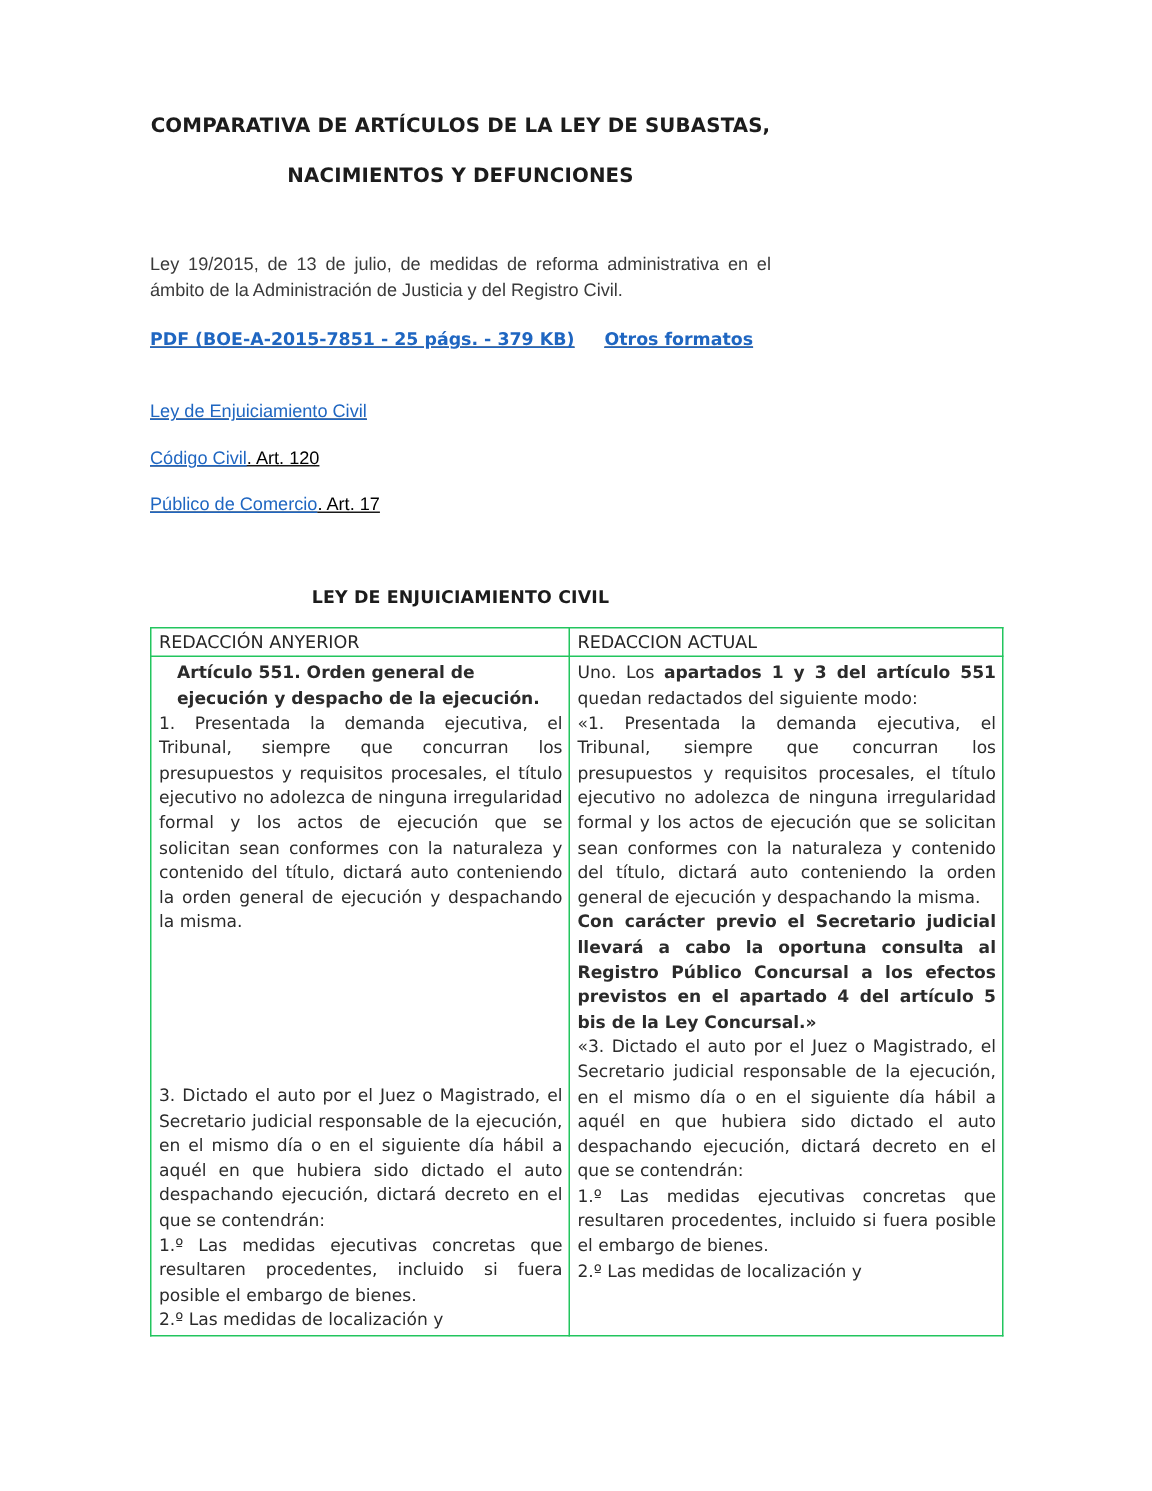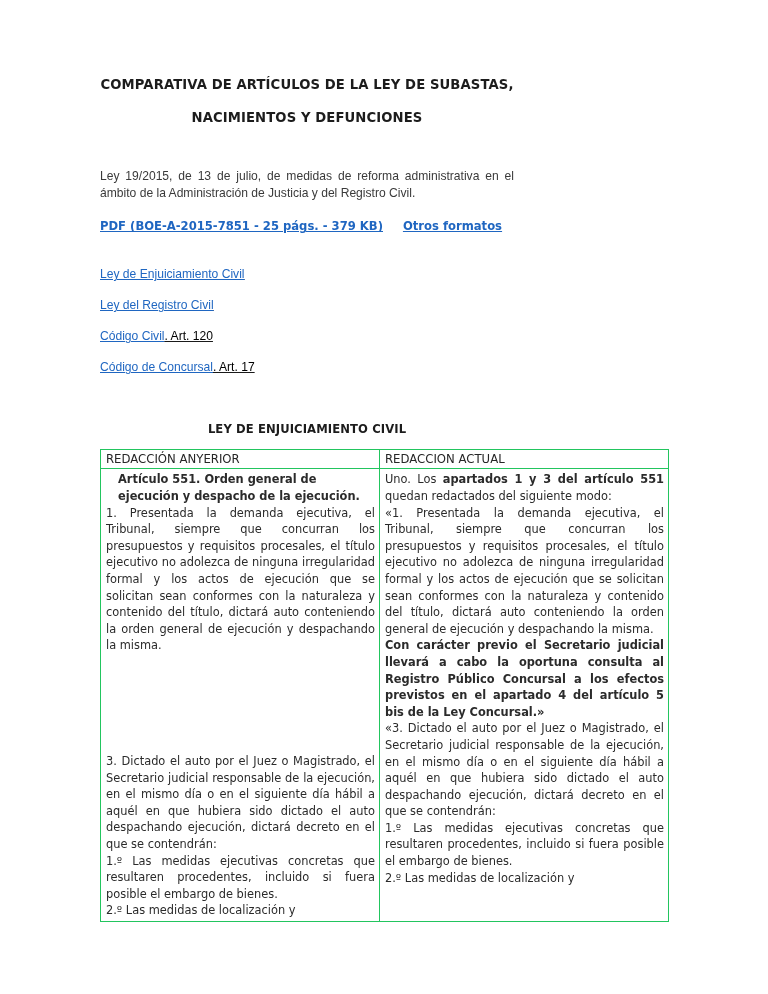--- a/index.html
+++ b/index.html
@@ -156,31 +156,28 @@
     <div class="link-row first-row">
       <a class="doclink pdf" href="#">PDF (BOE-A-2015-7851 - 25 págs. - 379 KB)</a><a class="doclink" href="#">Otros formatos</a>
     </div>
 
     <div class="spacer-links"></div>
 
     <div class="link-row">
       <a class="doclink" href="#">Ley de Enjuiciamiento Civil</a><span class="suffix"></span>
     </div>
 
-    <div class="link-row">
-      <a class="doclink" href="#">Ley del Registro Civil</a><span class="suffix"></span>
-    </div>
 
     <div class="link-row">
       <a class="doclink" href="#">Código Civil</a><span class="suffix">. Art. 120</span>
     </div>
 
 
     <div class="link-row">
-      <a class="doclink" href="#">Código de Concursal</a><span class="suffix">. Art. 17</span>
+      <a class="doclink" href="#">Público de Comercio</a><span class="suffix">. Art. 17</span>
     </div>
 
   </div>
 
   <div class="section-heading">LEY DE ENJUICIAMIENTO CIVIL</div>
 
   <table class="compare">
     <colgroup>
       <col class="c1">
       <col class="c2">

